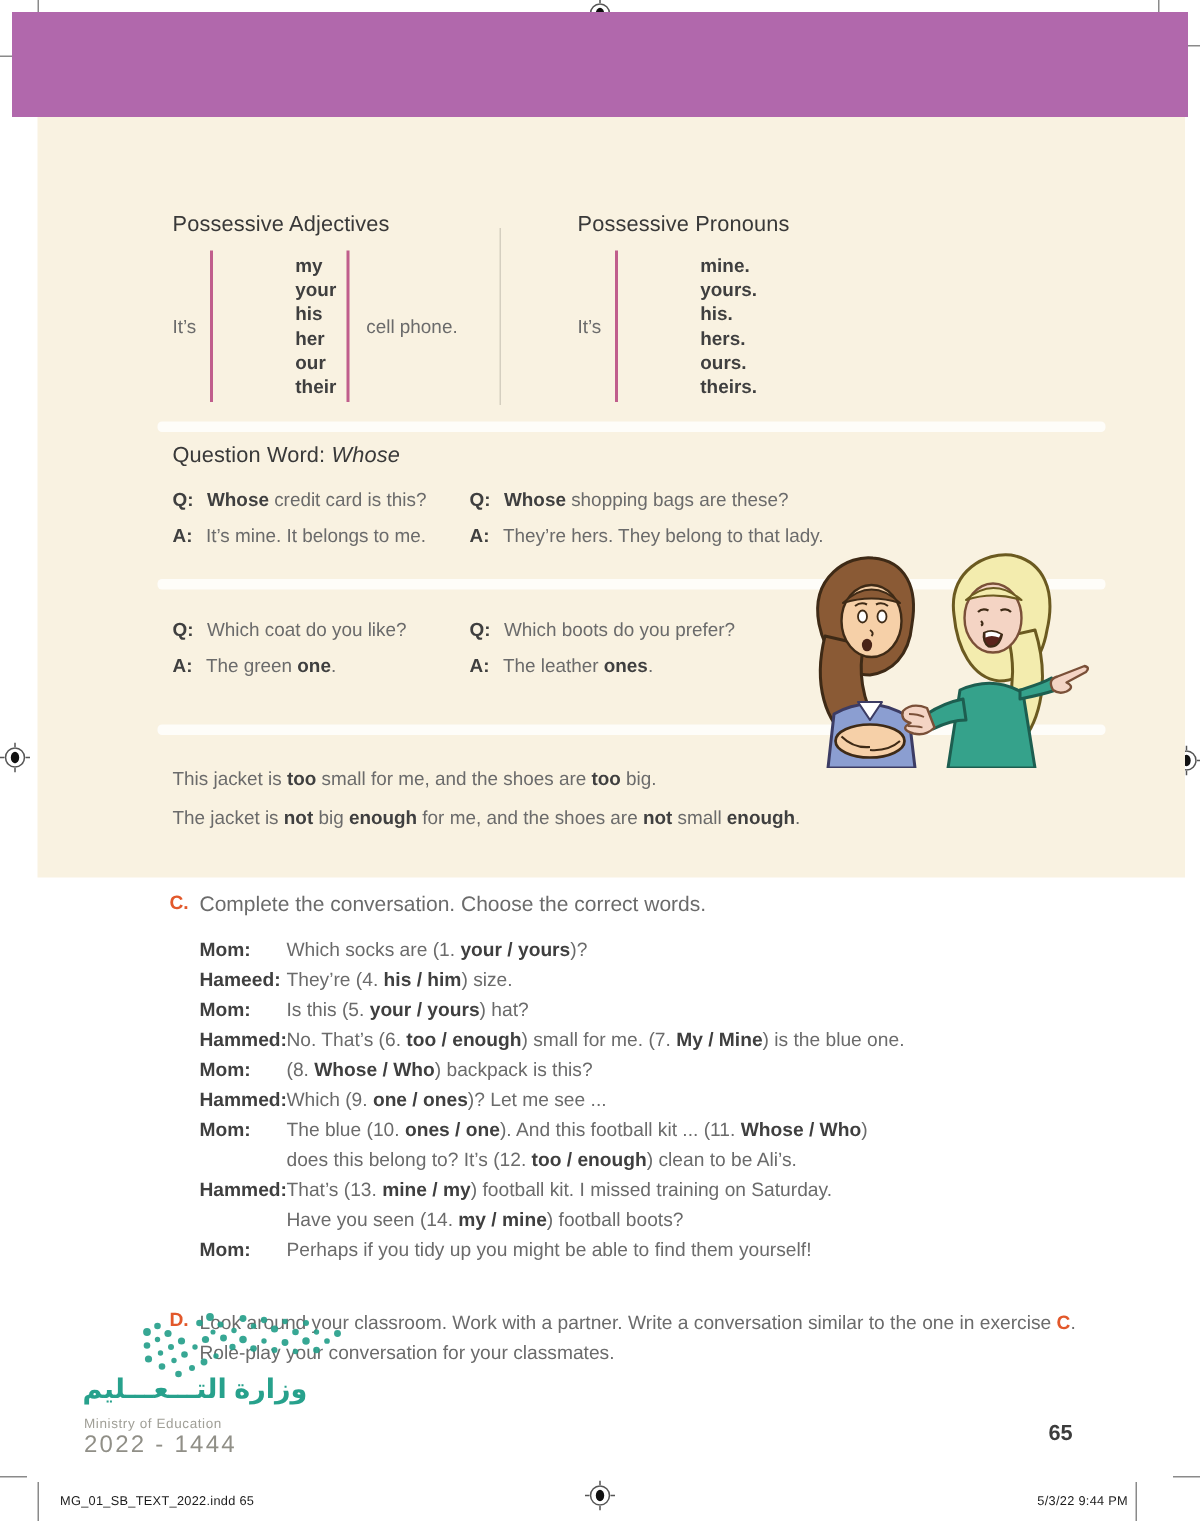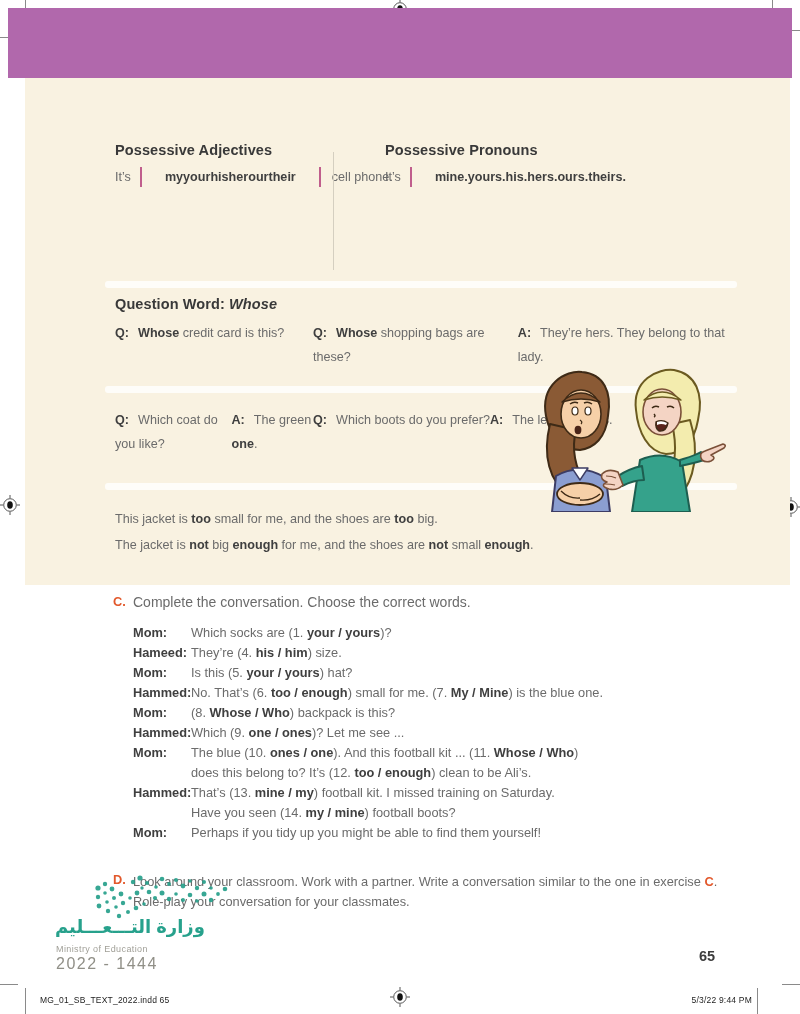--- a/index.html
+++ b/index.html
@@ -1,37 +1,37 @@
 <!DOCTYPE html>
 <html><head>
 <meta charset="utf-8">
 <style>
   html,body{margin:0;padding:0;background:#e8e8e8;}
   #page{position:relative;width:800px;height:1014px;background:#ffffff;overflow:hidden;
         font-family:"Liberation Sans","DejaVu Sans",sans-serif;color:#6b6b6b;}
   .abs{position:absolute;}
   
-  .h{font-size:14.5px;font-weight:700;color:#393939;letter-spacing:.1px;}
+  .h{font-size:14.5px;font-weight:400;color:#393939;letter-spacing:.1px;}
   .h .i{font-style:italic;}
   .b{font-weight:700;color:#3f3f3f;}
   .i{font-style:italic;}
   .accent{color:#e2582b;font-weight:700;}
   .body-txt{font-size:12.6px;color:#6b6b6b;}
   
   .ptable{display:flex;align-items:stretch;margin-top:9px;}
   .subj{align-self:center;font-size:12.6px;color:#6b6b6b;padding-right:9px;}
   .prule{width:2px;background:#c05e8c;}
-  .opts{display:flex;flex-direction:row;padding:2px 23px;}
+  .opts{display:flex;flex-direction:column;padding:2px 7px;margin-left:48px;}
   .opt{font-size:12.6px;font-weight:700;color:#3f3f3f;line-height:16.2px;}
   .obj{align-self:center;font-size:12.6px;color:#6b6b6b;padding-left:11px;}
   
   .divider{position:absolute;left:105px;width:632px;height:7px;background:rgba(255,255,255,.8);border-radius:3px;z-index:1;}
   
   .qa-wrap{display:flex;margin-top:10px;}
-  .qa-col{display:flex;}
+  .qa-col{display:flex;flex-direction:column;}
   .qa-col.c0{width:198px;flex:none;}
   .qa-row{font-size:12.6px;line-height:23.5px;color:#6b6b6b;}
   .qa-label{font-weight:700;color:#3f3f3f;margin-right:9px;}
   
   .rich-line{font-size:12.6px;line-height:26px;color:#6b6b6b;}
   
   .intro-row{display:flex;font-size:12.8px;}
   .ex-label{font-weight:700;color:#e2582b;width:20px;flex:none;}
   .dialogue{display:flex;flex-direction:column;}
   .drow{display:flex;font-size:12.8px;line-height:20px;}
@@ -125,20 +125,21 @@
           <div class="opt">theirs.</div>
         </div>
     </div>
   </div>
 
   <div class="abs" style="left:115px;top:296px;width:630px;z-index:2;">
     <div class="h"><span>Question Word: </span><span class="i">Whose</span></div>
     <div class="qa-wrap">
         <div class="qa-col c0">
           <div class="qa-row"><span class="qa-label">Q:</span><span class="b">Whose</span><span> credit card is this?</span></div>
+          <div class="qa-row"><span class="qa-label">A:</span><span>It’s mine. It belongs to me.</span></div>
         </div>
         <div class="qa-col c1">
           <div class="qa-row"><span class="qa-label">Q:</span><span class="b">Whose</span><span> shopping bags are these?</span></div>
           <div class="qa-row"><span class="qa-label">A:</span><span>They’re hers. They belong to that lady.</span></div>
         </div>
       </div>
   </div>
 
   <div class="abs" style="left:115px;top:399px;width:630px;z-index:2;">
     <div class="qa-wrap">

